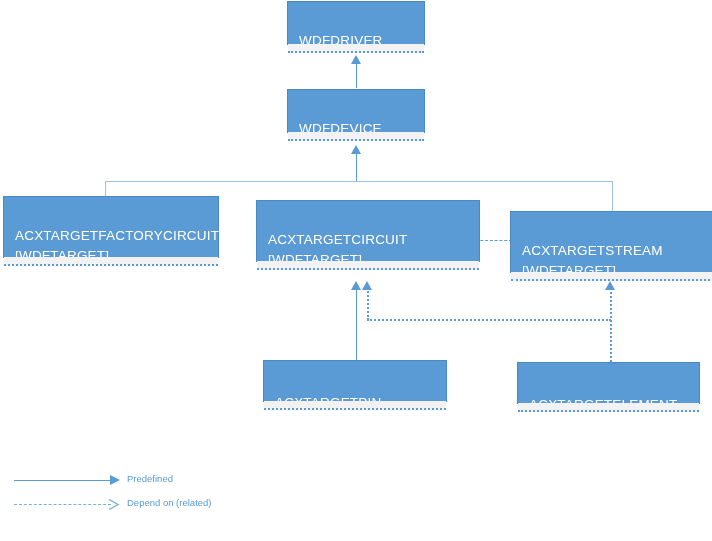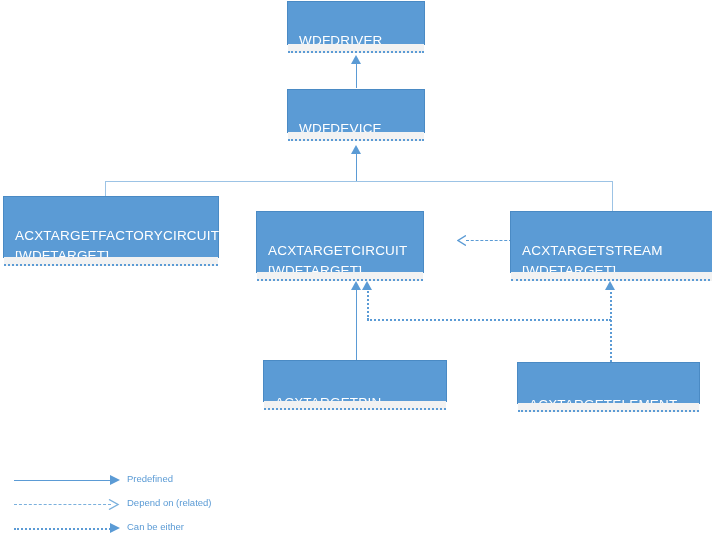--- a/index.html
+++ b/index.html
@@ -160,21 +160,21 @@
 
   <div class="node" style="left:287px; top:1px; width:138px; height:44px;">
     <span class="label">WDFDRIVER</span>
   </div>
 
   <div class="node" style="left:3px; top:196px; width:216px; height:62px;">
     <span class="label">ACXTARGETFACTORYCIRCUIT
 [WDFTARGET]</span>
   </div>
 
-  <div class="node" style="left:256px; top:211px; width:168px; height:62px;">
+  <div class="node" style="left:256px; top:200px; width:224px; height:62px;">
     <span class="label">ACXTARGETCIRCUIT
 [WDFTARGET]</span>
   </div>
 
   <div class="node" style="left:510px; top:211px; width:205px; height:62px;">
     <span class="label">ACXTARGETSTREAM
 [WDFTARGET]</span>
   </div>
 
   <div class="node" style="left:263px; top:360px; width:184px; height:42px; padding-top:12px;">
@@ -192,19 +192,14 @@
   </div>
 
   <div class="legend-row" style="top:494px; width:260px;">
     <div class="legend-line dashed"></div>
     <svg class="legend-arrow" style="left:108px; top:5px; width:12px; height:11px;" viewBox="0 0 12 11">
       <polyline points="1,0.5 10,5.5 1,10.5" fill="none" stroke="#7ab0dd" stroke-width="1.4"></polyline>
     </svg>
     <div class="legend-text">Depend on (related)</div>
   </div>
 
-  <div class="legend-row" style="top:518px; width:260px;">
-    <div class="legend-line dotted"></div>
-    <div class="arrow-right" style="left:110px; top:5px;"></div>
-    <div class="legend-text">Can be either</div>
-  </div>
 
 </div>
 
 </body></html>

